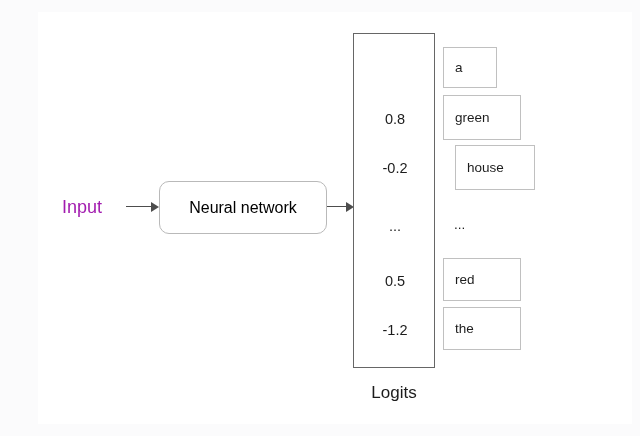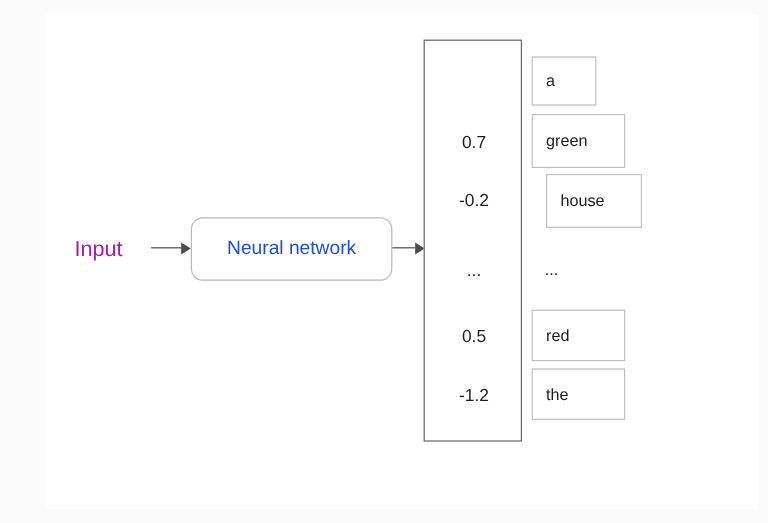--- a/index.html
+++ b/index.html
@@ -87,21 +87,21 @@
     border: 1.2px solid #b9b9b9;
     border-radius: 10px;
     background: #ffffff;
     box-sizing: border-box;
     display: flex;
     align-items: center;
     justify-content: center;
   }
   .nn-box .nn-label {
     font-size: 16px;
-    color: #1d4ed8;
+    color: #000000;
     white-space: nowrap;
   }
 
   
   .logits-col {
     position: absolute;
     left: 353px;
     top: 33px;
     width: 82px;
     height: 335px;
@@ -174,27 +174,28 @@
   <div class="nn-box">
     <span class="nn-label">Neural network</span>
   </div>
 
   <div class="arrow" id="arrow-out">
     <div class="shaft"></div>
     <div class="head"></div>
   </div>
 
   <div class="logits-col" id="logits-col">
-      <div class="logit-val" style="top: 76px;">0.7</div>
+      <div class="logit-val" style="top: 76px;">0.8</div>
       <div class="logit-val" style="top: 125px;">-0.2</div>
       <div class="logit-val" style="top: 183px;">...</div>
       <div class="logit-val" style="top: 238px;">0.5</div>
       <div class="logit-val" style="top: 287px;">-1.2</div>
     </div>
 
+  <div class="logits-caption">Logits</div>
 
   <div id="vocab-layer">
       <div class="word-box" style="top: 47px; height: 41px; width: 54px;">
         <span class="word-label">a</span>
       </div>
       <div class="word-box" style="top: 95px; height: 45px; width: 78px;">
         <span class="word-label">green</span>
       </div>
       <div class="word-box" style="top: 145px; height: 45px; width: 80px; margin-left: 12px;">
         <span class="word-label">house</span>

